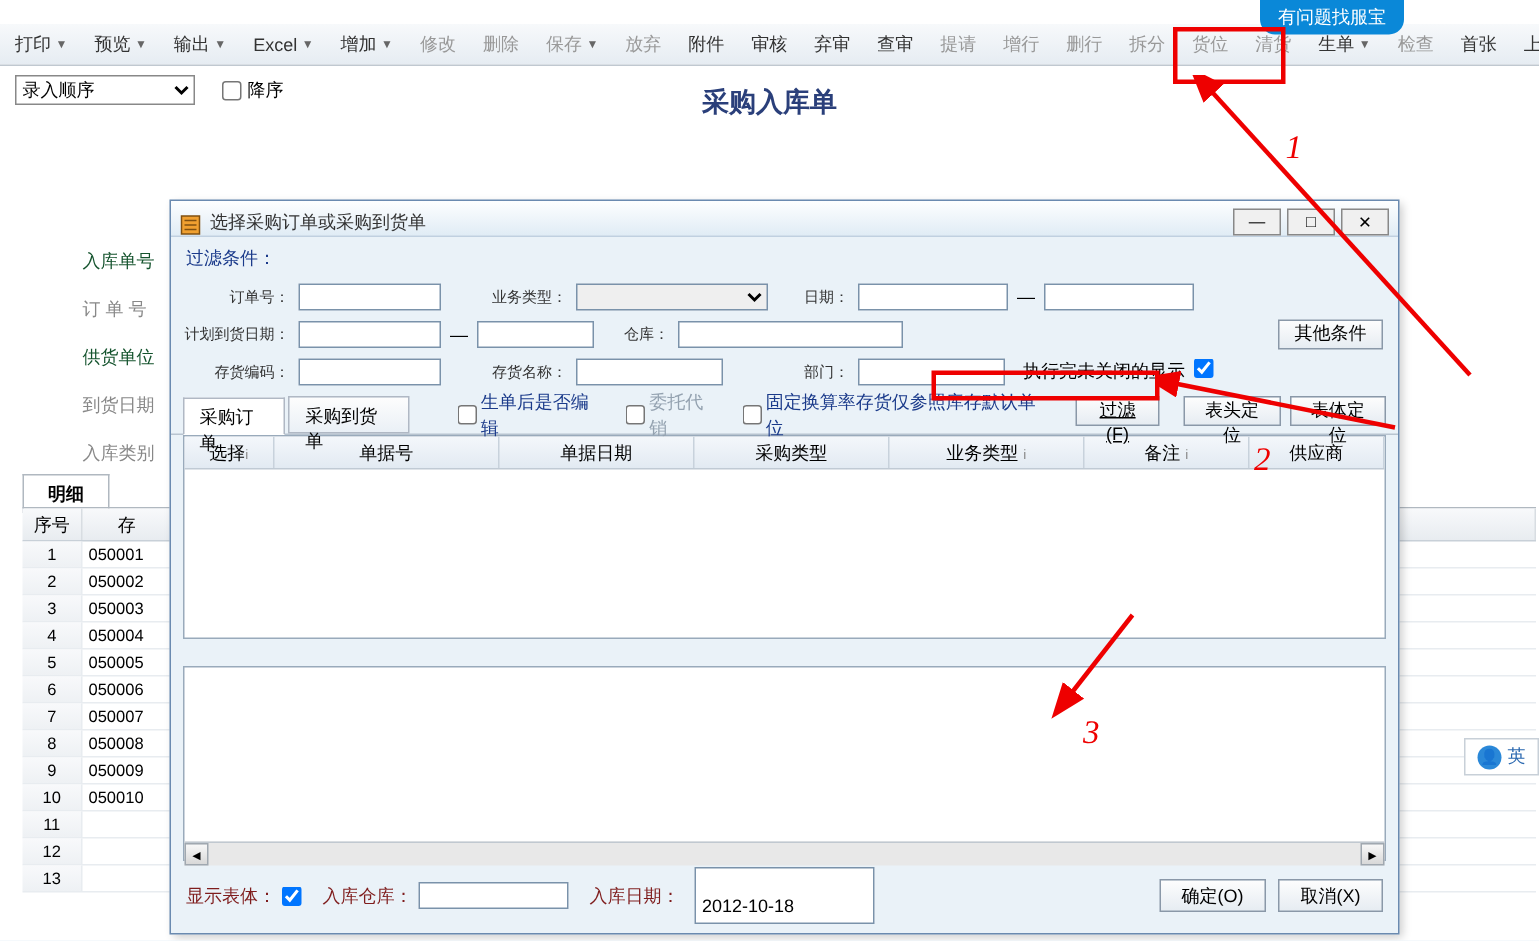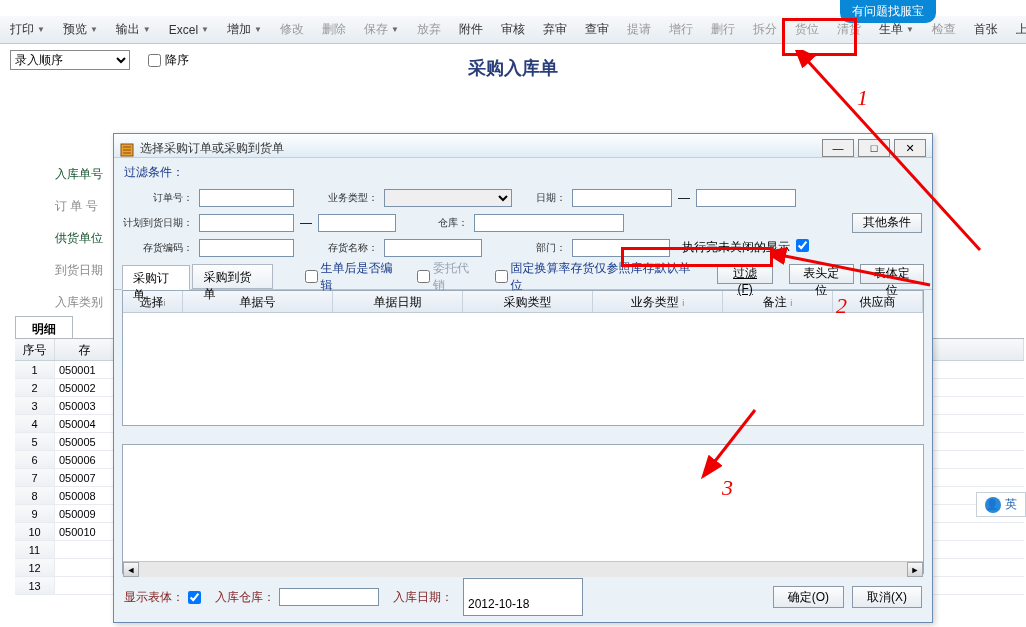--- a/index.html
+++ b/index.html
@@ -276,21 +276,21 @@
         <span class="dash">—</span>
         <input class="fi date" style="">
     </div>
 
 
     <div class="filter-row">
       <span class="fl" style="width:90px;margin-left:-15px">计划到货日期：</span>
       <input class="fi narrow" style="">
         <span class="dash">—</span>
         <input class="fi narrow" style="width: 78px;">
-      <span class="fl" style="width:78px">仓库：</span>
+      <span class="fl" style="width:56px">仓库：</span>
       <input class="fi wide" style="">
       <button class="btn-other">其他条件</button>
     </div>
 
     <div class="filter-row">
       <span class="fl">存货编码：</span>
       <input class="fi narrow" style="">
       <span class="fl" style="width:90px">存货名称：</span>
       <input class="fi" style="width: 98px;">
       <span class="fl" style="width:90px">部门：</span>

